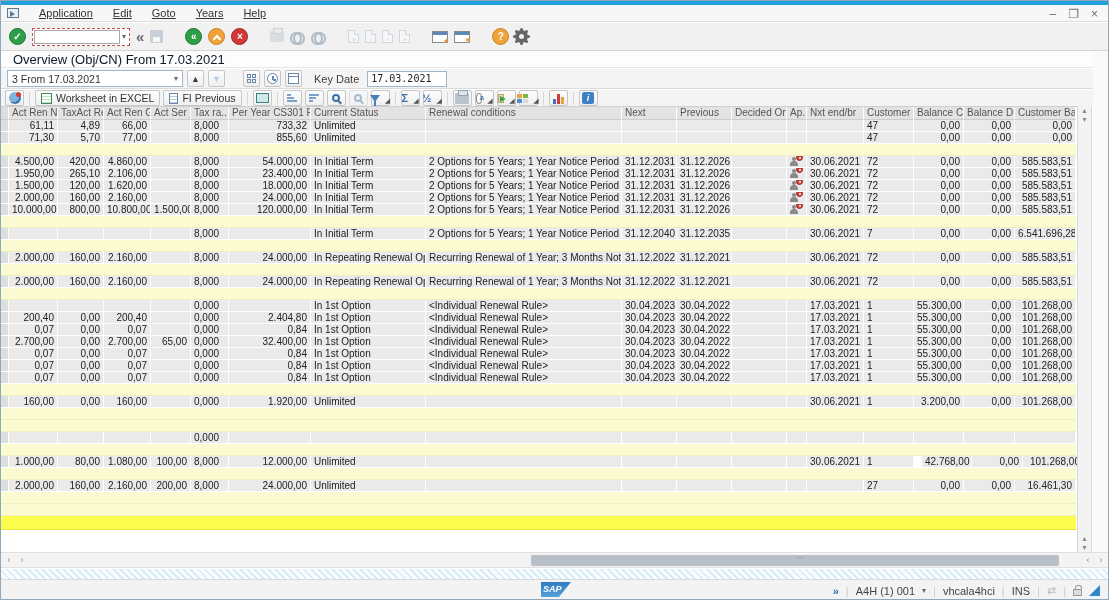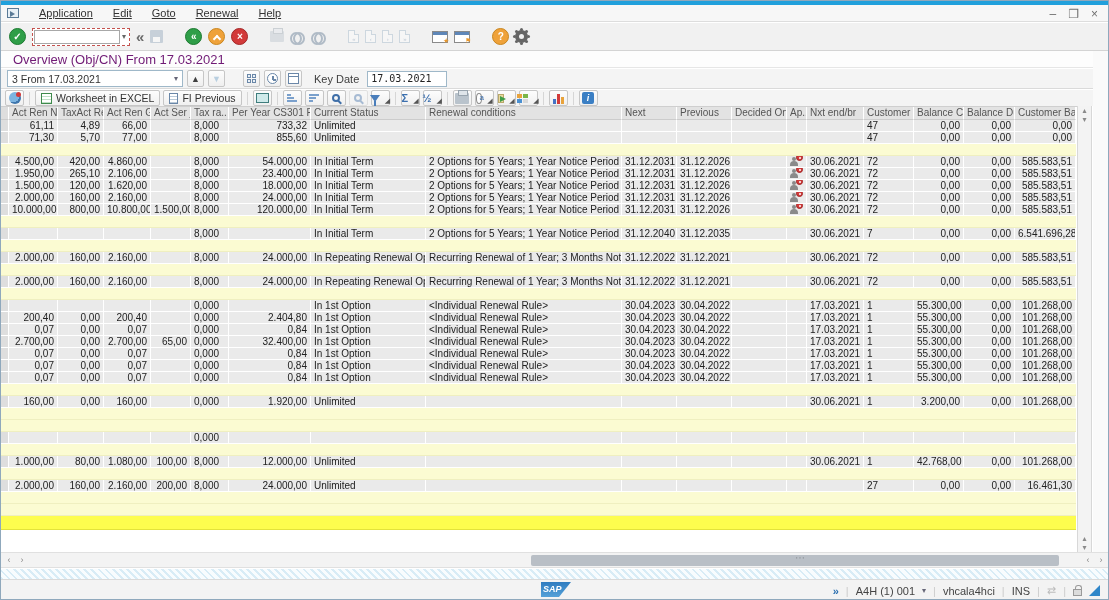--- a/index.html
+++ b/index.html
@@ -51,21 +51,21 @@
   .winic .badge { position:absolute; right:-2px; bottom:-2px; font-size:7px; color:#e8972c; line-height:7px; }
   .gear { width:13px; height:13px; background:#666; border-radius:50%; position:relative;
           box-shadow:0 -7px 0 -5px #666, 0 7px 0 -5px #666, -7px 0 0 -5px #666, 7px 0 0 -5px #666,
                      5px 5px 0 -5px #666, -5px 5px 0 -5px #666, 5px -5px 0 -5px #666, -5px -5px 0 -5px #666; }
   .gear::after { content:""; position:absolute; inset:4px; background:#f1f1f1; border-radius:50%; }
   .gap { width:10px; flex:none; }
 
   
   .titlerow { position:absolute; left:0; top:50px; width:100%; height:17px; background:#fdfdfd;
               border-bottom:1px solid #e6e6e6; display:flex; align-items:center; padding-left:12px; }
-  .titlerow .ttl { font-size:13px; color:#701a75; }
+  .titlerow .ttl { font-size:13px; color:#0f172a; }
 
   
   .selbar { position:absolute; left:0; top:68px; width:100%; height:20px; background:#f4f4f4;
             border-bottom:1px solid #dadada; display:flex; align-items:center; gap:4px; padding-left:6px; }
   .combo { width:176px; height:17px; background:#fff; border:1px solid #9fb8c9; display:flex;
            align-items:center; justify-content:space-between; padding:0 4px; font-size:10.5px; }
   .combo .dd { font-size:8px; color:#667; }
   .sqbtn { width:17px; height:17px; border:1px solid #c6c6c6; background:linear-gradient(#fdfdfd,#efefef);
            display:inline-flex; align-items:center; justify-content:center; border-radius:2px; font-size:9px; }
   .tri-up { color:#3f3f3f; } .tri-dn { color:#b9cfe0; }
@@ -177,21 +177,21 @@
 <body>
 
 <div id="win">
   <div class="topstrip"></div>
 
   <div class="menubar">
     <span class="sysmenu-ic"></span>
     <span class="mitem">Application</span>
     <span class="mitem">Edit</span>
     <span class="mitem">Goto</span>
-    <span class="mitem">Renewal</span>
+    <span class="mitem">Years</span>
     <span class="mitem">Help</span>
     <div class="winctl">
       <span>–</span>
       <span>❐</span>
       <span>×</span>
     </div>
   </div>
 
   <div class="stdbar">
     <span class="cicon c-green">✓</span>
@@ -764,21 +764,21 @@
           <div class="cell ar" style="width: 38px; padding-right: 12px;">8,000</div>
           <div class="cell ar" style="width: 82px;">12.000,00</div>
           <div class="cell" style="width: 115px;">Unlimited</div>
           <div class="cell" style="width: 196px;"></div>
           <div class="cell" style="width: 55px;"></div>
           <div class="cell" style="width: 55px;"></div>
           <div class="cell" style="width: 55px;"></div>
           <div class="cell" style="width: 20px;"></div>
           <div class="cell" style="width: 57px;">30.06.2021</div>
           <div class="cell" style="width: 50px;">1</div>
-          <div class="cell ar" style="width: 50px;">42.768,00</div>
+          <div class="cell ar" style="width: 50px; margin-left: 8px;">42.768,00</div>
           <div class="cell ar" style="width: 51px;">0,00</div>
           <div class="cell ar" style="width: 61px;">101.268,00</div>
         </div>
         <div class="sep"></div>
         <div class="grow">
           <div class="cell selcol"></div>
           <div class="cell ar" style="width: 49px;">2.000,00</div>
           <div class="cell ar" style="width: 46px;">160,00</div>
           <div class="cell ar" style="width: 47px;">2.160,00</div>
           <div class="cell ar" style="width: 40px;">200,00</div>

